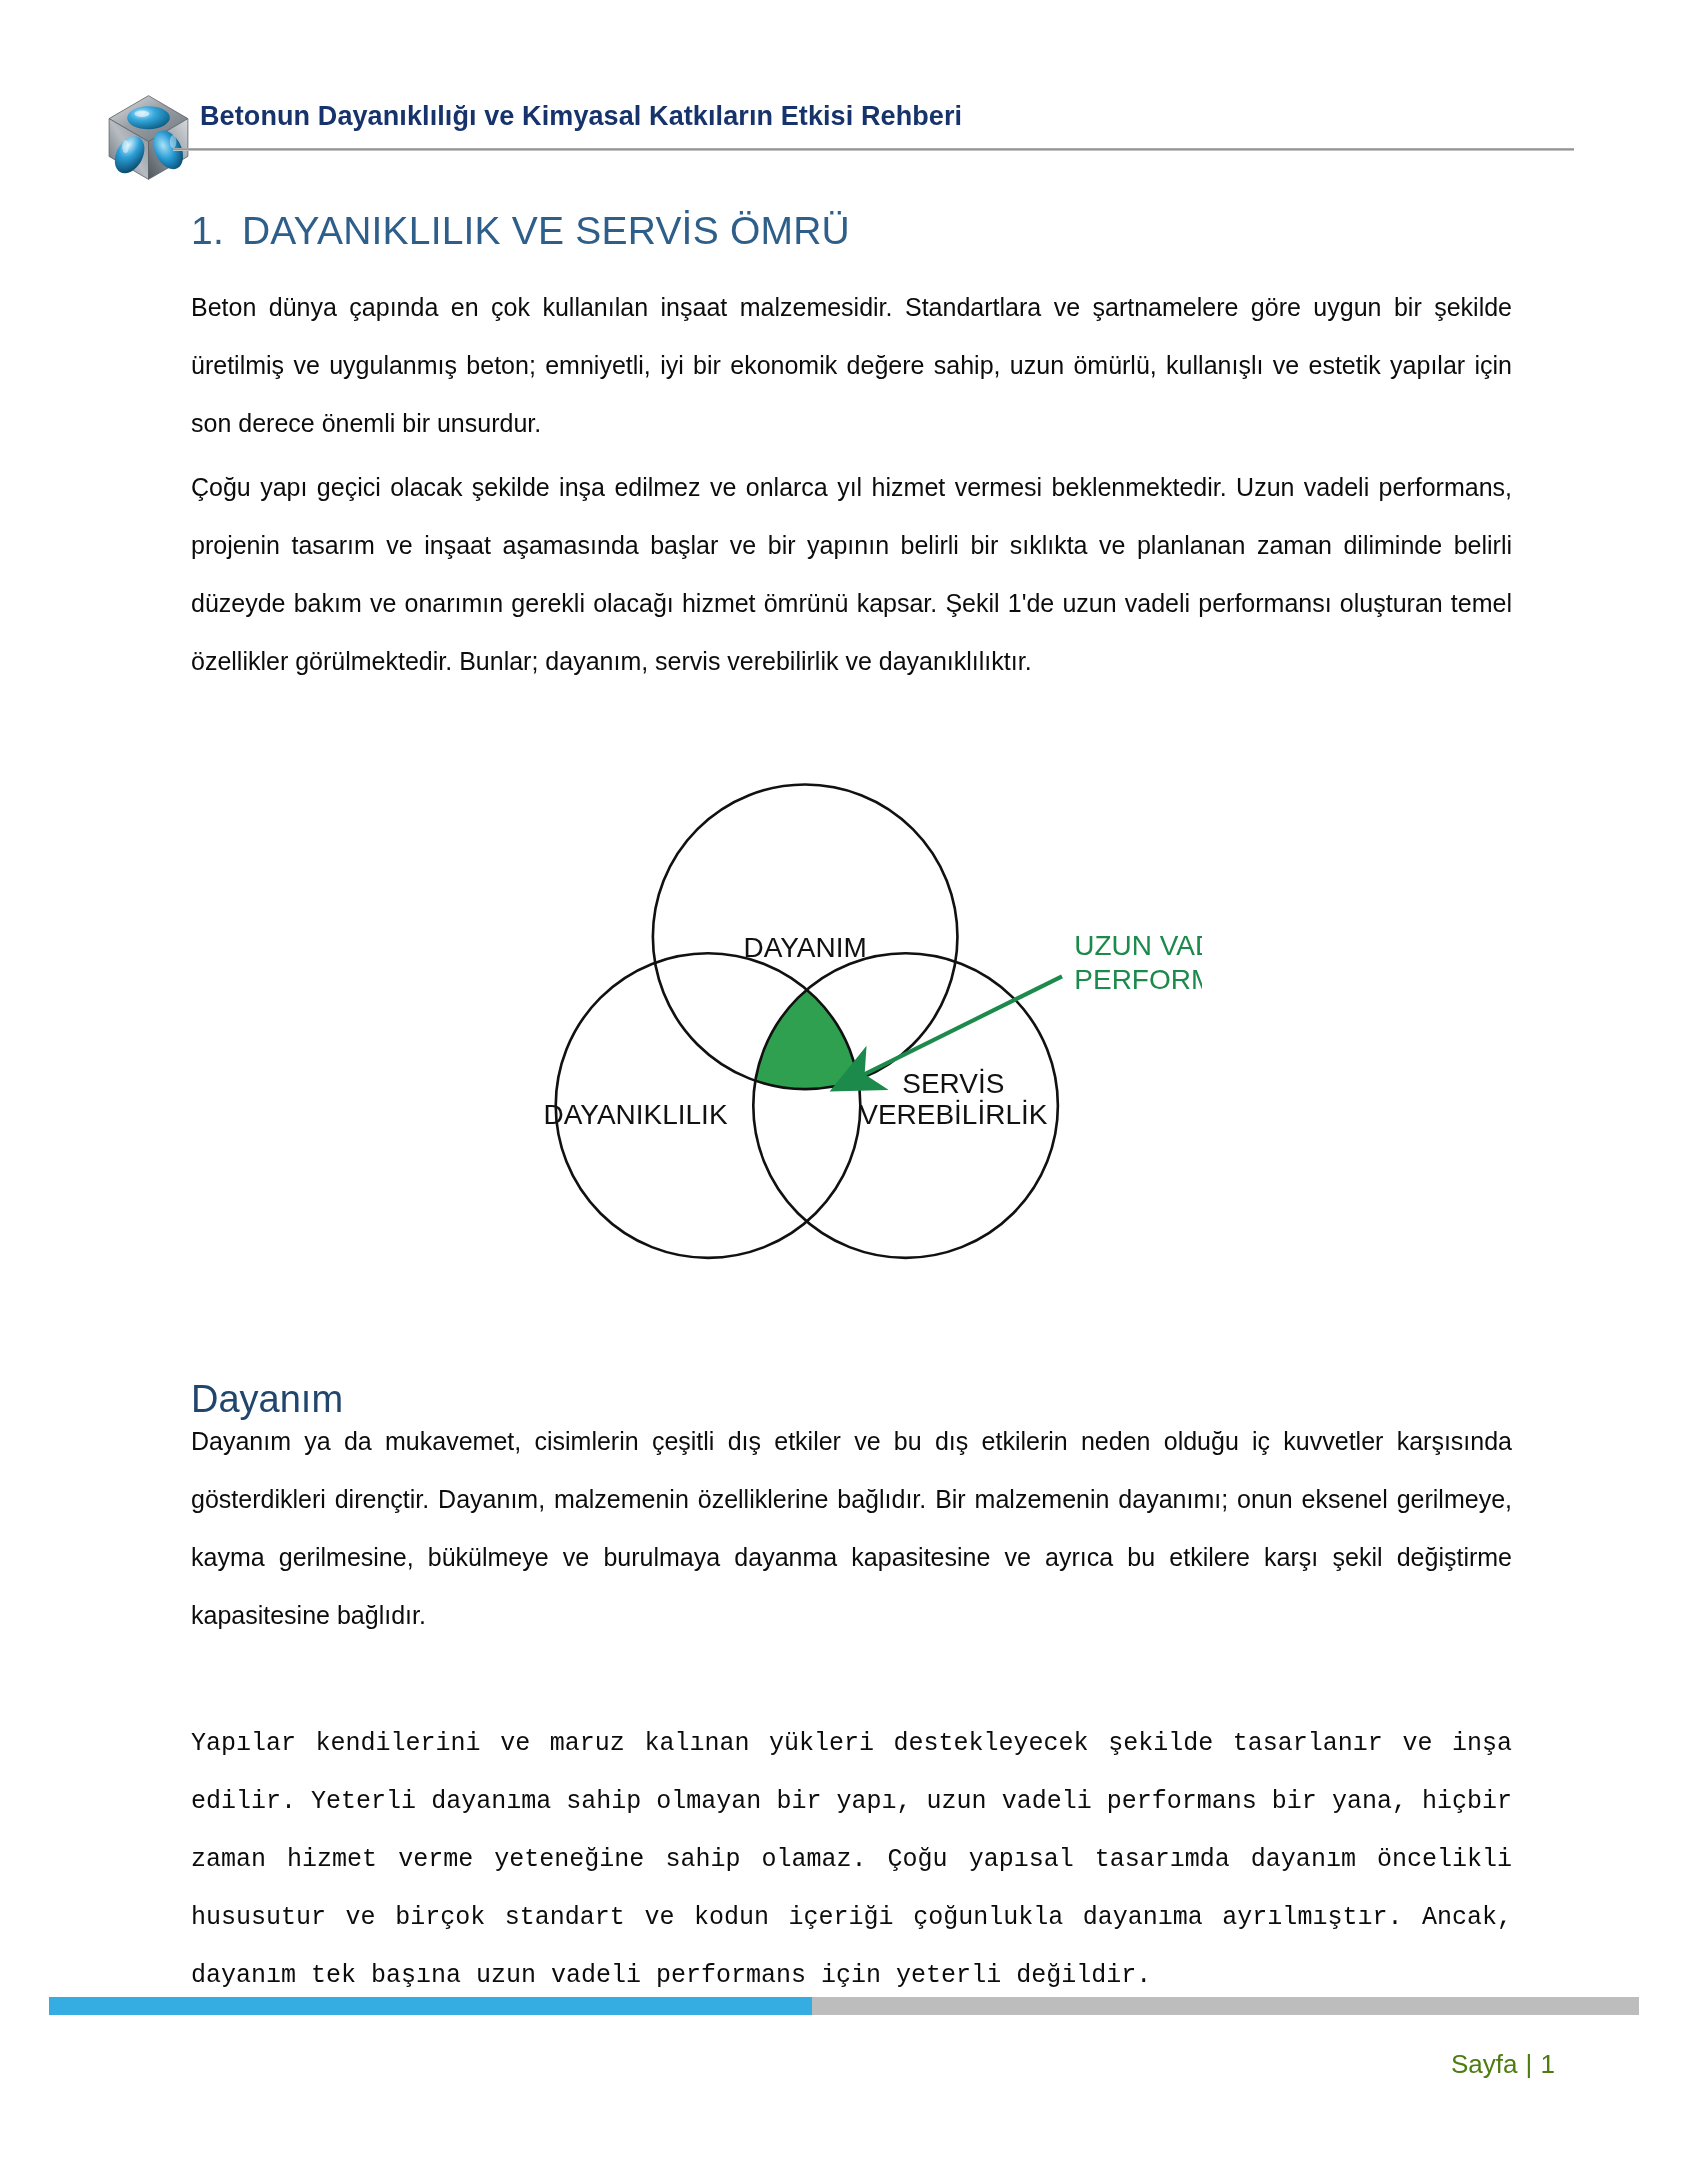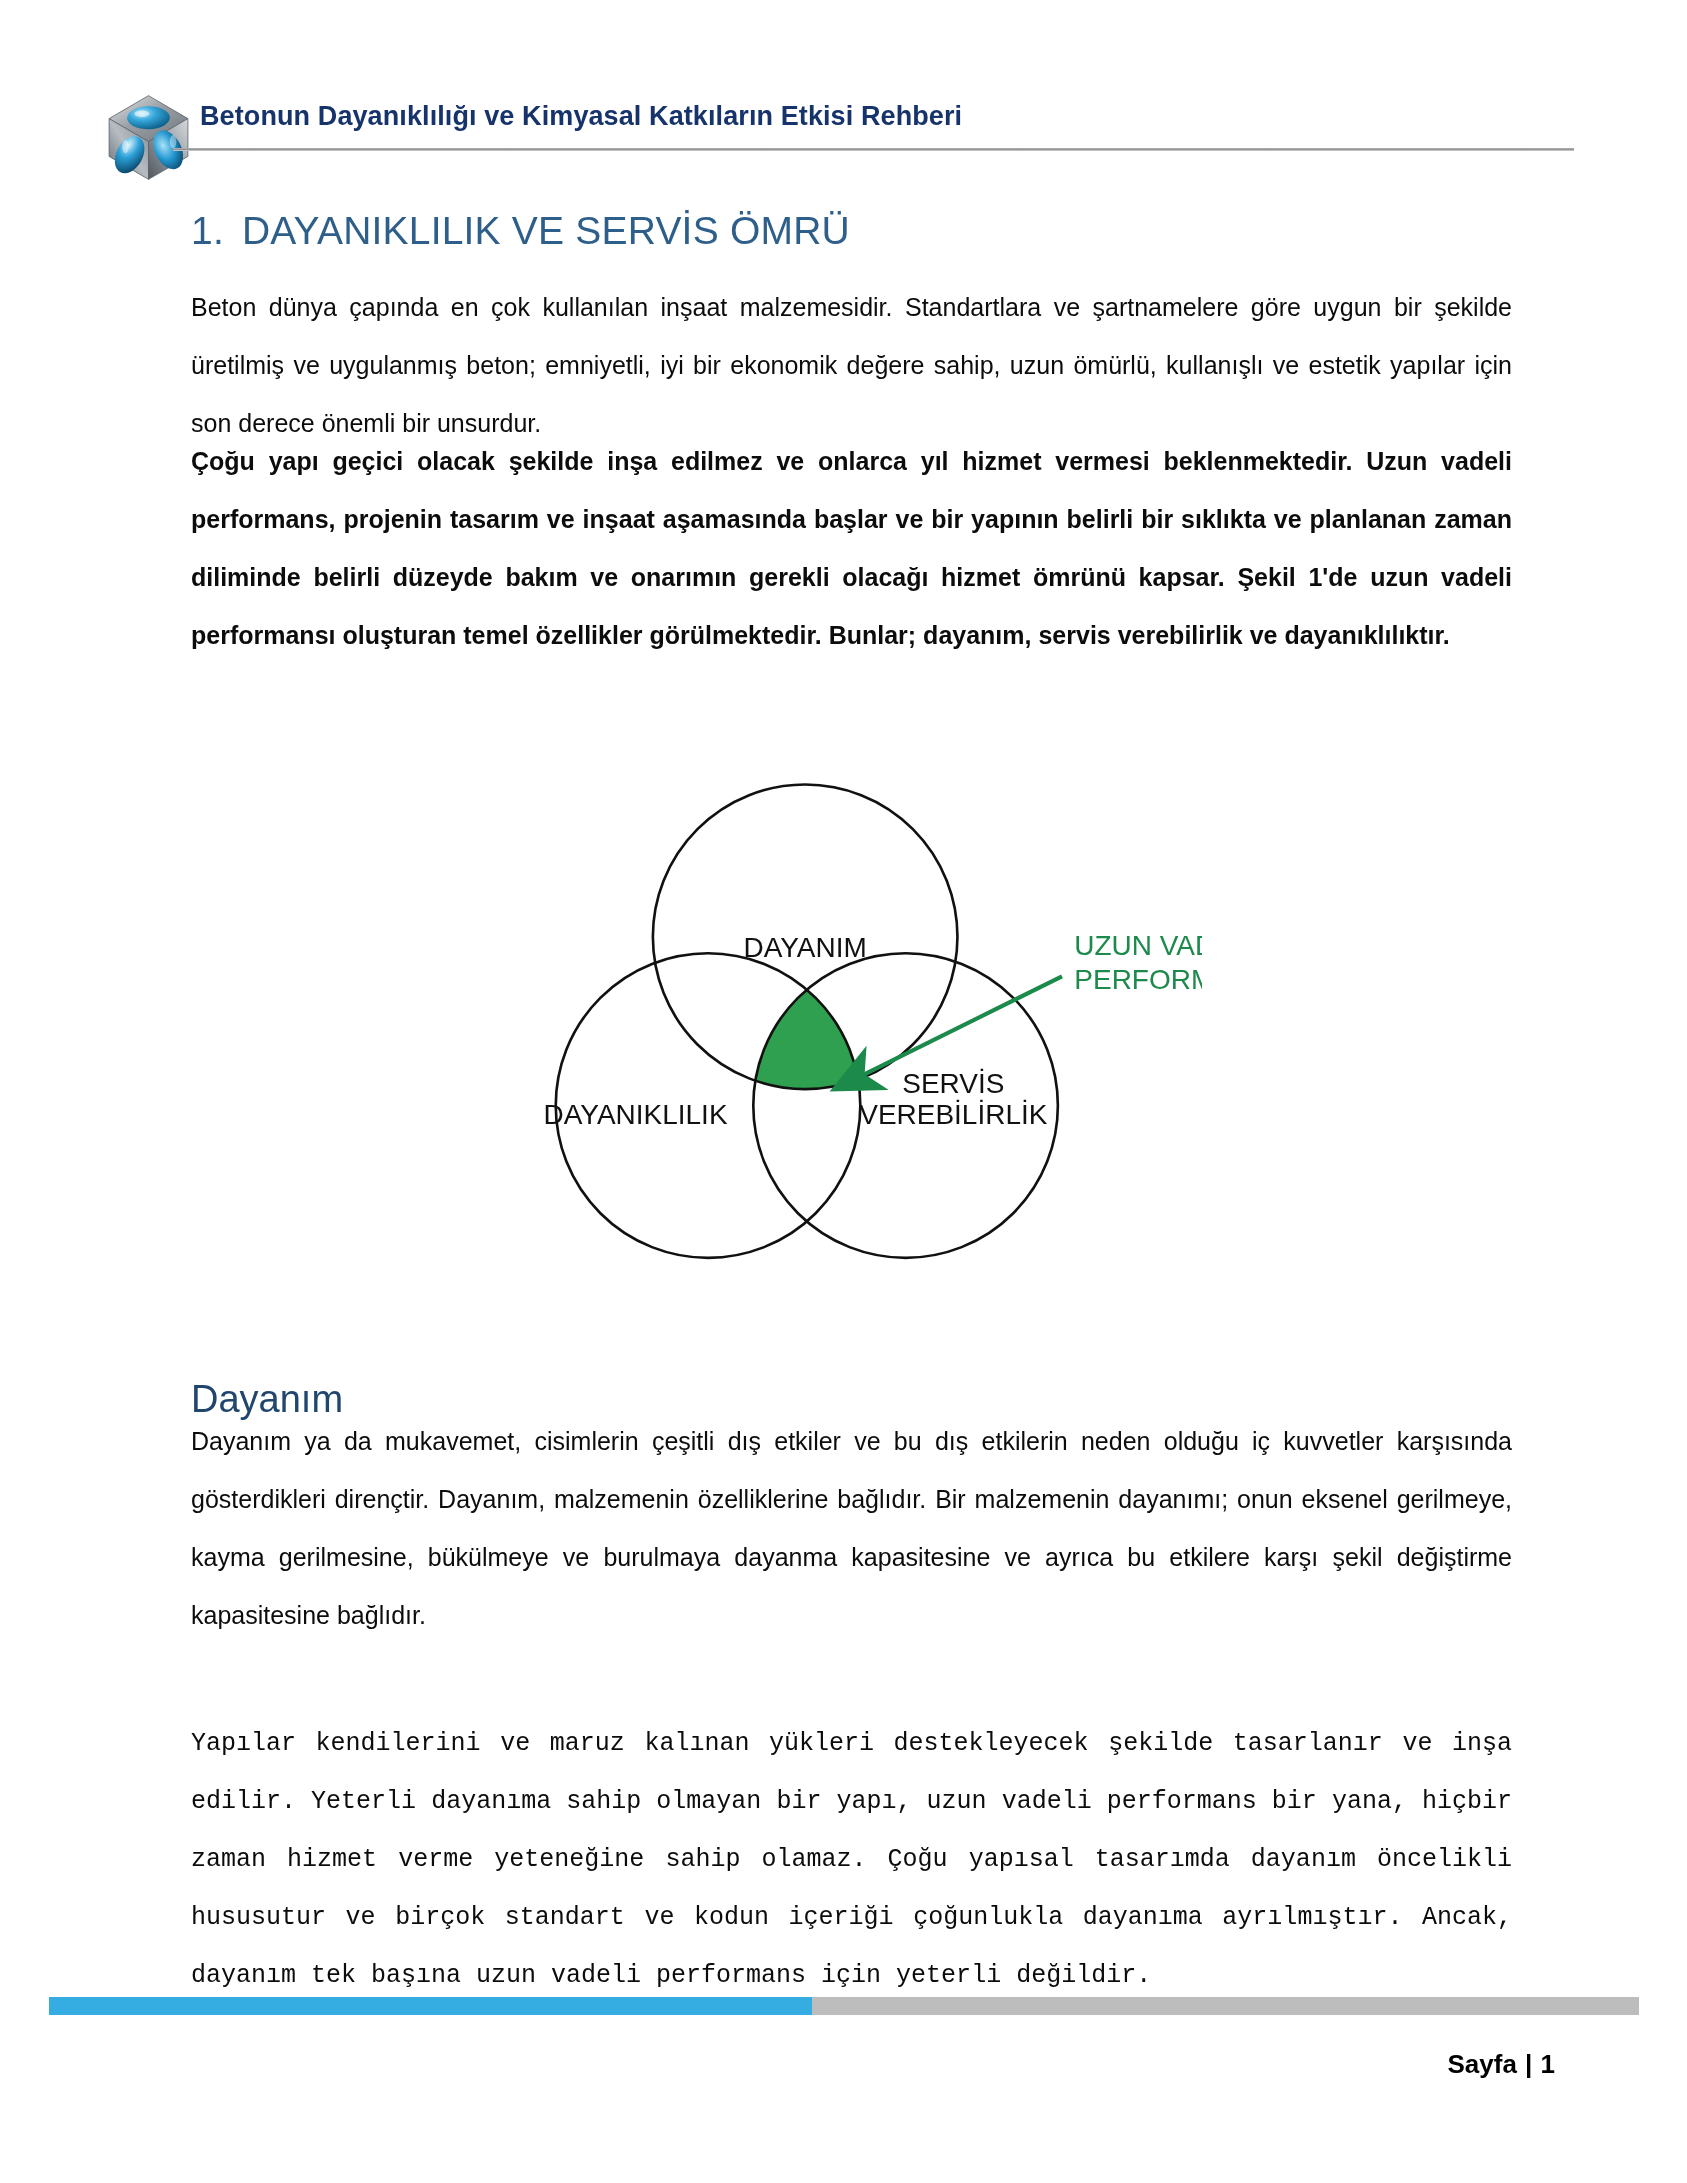--- a/index.html
+++ b/index.html
@@ -73,21 +73,21 @@
     width: 1321px;
     font-size: 25px;
     line-height: 58px;
     text-align: justify;
     text-justify: inter-word;
     color: #0c0c0c;
   }
   .para.last-line-left { text-align-last: left; }
 
   .p1 { top: 278px; }
-  .p2 { top: 432px; font-weight: bold; }
+  .p2 { top: 458px; }
 
   .h2 {
     position: absolute;
     left: 191px;
     top: 1378px;
     font-size: 38px;
     color: #20466e;
     white-space: nowrap;
   }
 
@@ -132,22 +132,22 @@
   .footer-bar .seg-gray {
     flex: 1;
     height: 100%;
     background: #bdbdbd;
   }
   .footer-page {
     position: absolute;
     right: 132px;
     top: 2049px;
     font-size: 26px;
-    font-weight: bold;
-    color: #000000;
+    font-weight: normal;
+    color: #4d7c0f;
     white-space: nowrap;
   }
   .footer-page .bar { margin: 0 8.2px; }
 </style>
 </head>
 <body>
 
 <div class="page">
 
   <div class="header">

